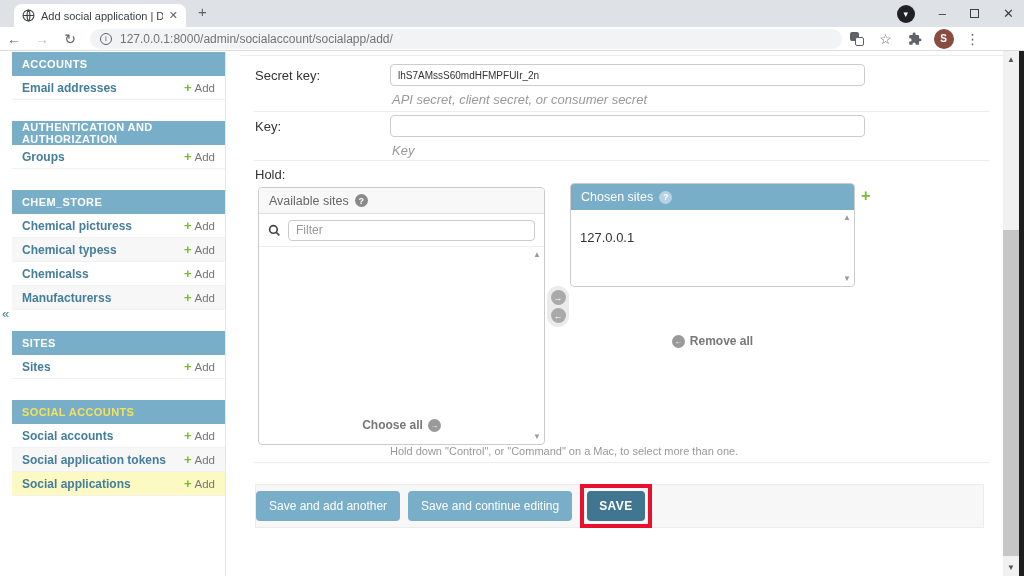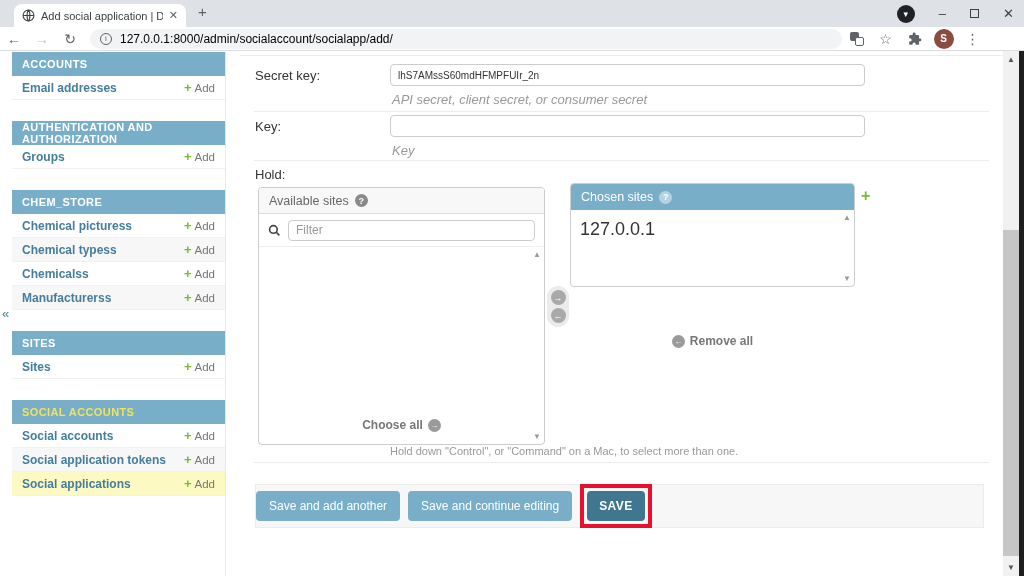--- a/index.html
+++ b/index.html
@@ -22,21 +22,21 @@
   .restore-box { width:9px; height:9px; border:1.5px solid #3c4043; display:inline-block; }
 
   .toolbar { position:absolute; top:27px; left:0; right:0; height:24px; background:#fff;
              border-bottom:1px solid #dadce0; display:flex; align-items:center; }
   .navic { color:#5f6368; font-size:14px; width:28px; text-align:center; }
   .navic.disabled { color:#bdc1c6; }
   .omnibox { height:20px; width:752px; background:#f1f3f4; border-radius:10px; margin-left:6px;
              display:flex; align-items:center; padding:0 10px; gap:8px; }
   .info-icon { width:12px; height:12px; border:1px solid #5f6368; border-radius:50%; color:#5f6368;
                font-size:8px; display:flex; align-items:center; justify-content:center; flex:0 0 auto; }
-  .url { font-size:12px; color:#000000; white-space:nowrap; }
+  .url { font-size:12px; color:#737373; white-space:nowrap; }
   .tbic { width:29px; text-align:center; color:#5f6368; font-size:14px; display:flex; align-items:center; justify-content:center; }
   .translate-icon { position:relative; width:14px; height:14px; }
   .translate-icon .b1 { position:absolute; left:0; top:0; width:9px; height:9px; background:#5f6368; border-radius:2px; }
   .translate-icon .b2 { position:absolute; right:0; bottom:0; width:9px; height:9px; border:1.5px solid #5f6368; border-radius:2px; background:#fff; }
   .avatar { width:20px; height:20px; border-radius:50%; background:#8a4c40; color:#fff; font-size:10px;
             font-weight:bold; display:flex; align-items:center; justify-content:center; }
 
   
   .page { position:absolute; top:51px; left:0; right:0; bottom:0; background:#fff; }
 
@@ -80,21 +80,21 @@
   .sel-header { height:26px; flex:0 0 26px; display:flex; align-items:center; gap:6px; padding:0 10px; font-size:12.5px; }
   #available-box .sel-header { background:#f8f8f8; border-bottom:1px solid #ddd; color:#666; }
   #chosen-box .sel-header { background:#79aec8; color:#fff; }
   .help-icon { width:13px; height:13px; border-radius:50%; background:#8a8a8a; color:#fff; font-size:9px;
                font-weight:bold; display:flex; align-items:center; justify-content:center; }
   #chosen-box .help-icon { background:rgba(255,255,255,.45); }
   .filter-row { height:33px; flex:0 0 33px; display:flex; align-items:center; gap:7px; padding:0 9px; border-bottom:1px solid #eee; }
   .filter-input { flex:1; height:21px; border:1px solid #ccc; border-radius:4px; padding:0 7px; font-size:12px; font-family:inherit; color:#333; }
   .filter-input::placeholder { color:#999; }
   .sel-list { position:relative; flex:1; }
-  .sel-item { font-size:18px; color:#333; padding:9px 9px; }
+  .sel-item { font-size:13px; color:#333; padding:20px 9px; }
   .mini-arrow { position:absolute; right:3px; color:#9a9a9a; font-size:8px; }
   .mini-arrow.up { top:3px; }
   .mini-arrow.down { bottom:3px; }
 
   .mid-arrows { position:absolute; left:307px; top:235px; width:22px; background:#ebebeb; border-radius:12px;
                 padding:4px 0; display:flex; flex-direction:column; gap:3px; align-items:center; }
   .circ-btn { width:15px; height:15px; border-radius:50%; background:#a9a9a9; color:#fff; font-size:9px;
               display:flex; align-items:center; justify-content:center; }
   #green-plus { position:absolute; left:621px; top:136px; color:#70bf2b; font-weight:bold; font-size:16px; }
 

